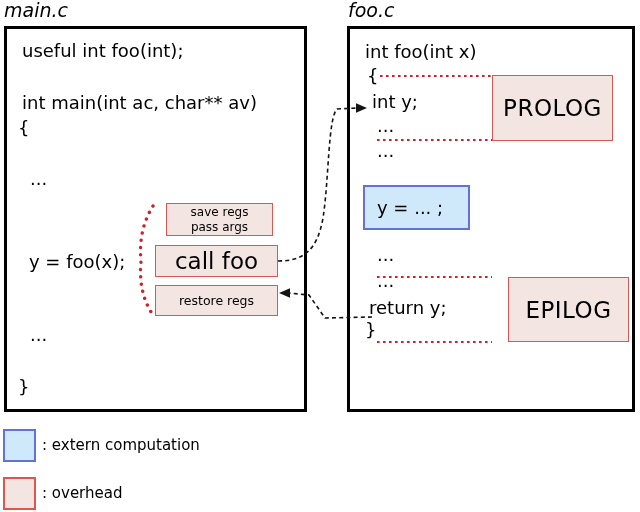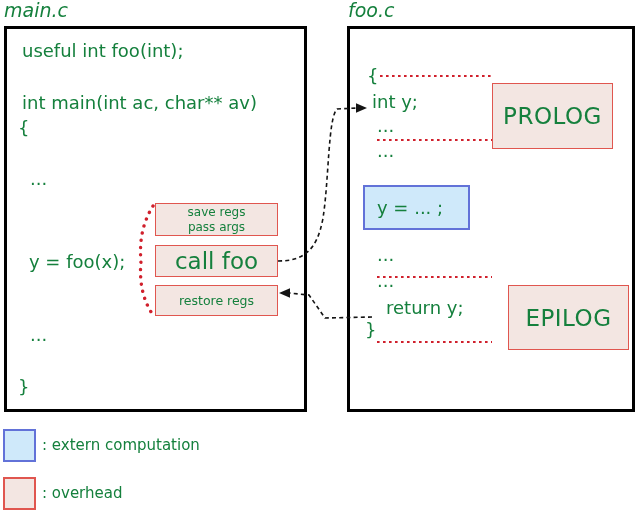--- a/index.html
+++ b/index.html
@@ -1,18 +1,18 @@
 <!DOCTYPE html>
 <html style="--overhead-fill: #f3e6e2; --overhead-border: #e0564f; --useful-fill: #cfe9fa; --useful-border: #6272d8; --dotted-red: #d0202c; --arrow-black: #141414; --panel-border: #000000;"><head>
 <meta charset="utf-8">
 <style>
   html,body{margin:0;padding:0;background:#ffffff;}
   #canvas{
     position:relative;width:640px;height:512px;background:#fff;
-    font-family:"DejaVu Sans",sans-serif;color:#15803d;overflow:hidden;
+    font-family:"DejaVu Sans",sans-serif;color:#000000;overflow:hidden;
   }
   .panel{
     position:absolute;box-sizing:border-box;background:#fff;
     border:3px solid var(--panel-border,#000);
   }
   .panel-title{
     position:absolute;font-style:italic;font-size:19px;line-height:1;
     white-space:pre;
   }
   .code{
@@ -21,21 +21,21 @@
   .obox{
     position:absolute;box-sizing:border-box;
     background:var(--overhead-fill,#f3e6e2);
     border:1.6px solid var(--overhead-border,#e0564f);
     display:flex;align-items:center;justify-content:center;
     text-align:center;
   }
   .obox .twoline{font-size:12px;line-height:15px;}
   .obox.big{font-size:23px;}
   .obox.med{font-size:12.5px;}
-  .obox.region{font-size:23px;letter-spacing:0.5px;margin-top:8px;}
+  .obox.region{font-size:23px;letter-spacing:0.5px;}
   .ubox{
     position:absolute;box-sizing:border-box;
     background:var(--useful-fill,#cfe9fa);
     border:2px solid var(--useful-border,#6272d8);
     display:flex;align-items:center;
     font-size:18px;padding-left:12px;
   }
   .swatch{
     position:absolute;box-sizing:border-box;width:33px;height:33px;
     border-style:solid;border-width:2px;
@@ -57,36 +57,37 @@
   <div class="panel" style="left:347px;top:26px;width:288px;height:386px"></div>
 
   <div class="code" style="left:22px;top:42px">useful int foo(int);</div>
   <div class="code" style="left:22px;top:94px">int main(int ac, char** av)</div>
   <div class="code" style="left:18px;top:119px">{</div>
   <div class="code" style="left:30px;top:170px">...</div>
   <div class="code" style="left:29px;top:253px">y = foo(x);</div>
   <div class="code" style="left:30px;top:326px">...</div>
   <div class="code" style="left:18px;top:378px">}</div>
 
-  <div class="obox" style="left:155px;top:203px;width:123px;height:33px">
+  <div class="obox" style="left:166px;top:203px;width:107px;height:33px">
     <div class="twoline">
       <div>save regs</div>
       <div>pass args</div>
     </div>
   </div>
   <div class="obox big" style="left:155px;top:245px;width:123px;height:32px">call foo</div>
   <div class="obox med" style="left:155px;top:285px;width:123px;height:31px">restore regs</div>
 
+  <div class="code" style="left:365px;top:43px">int foo(int x)</div>
   <div class="code" style="left:367px;top:67px">{</div>
   <div class="code" style="left:372px;top:93px">int y;</div>
   <div class="code" style="left:377px;top:117px">...</div>
   <div class="code" style="left:377px;top:142px">...</div>
   <div class="code" style="left:377px;top:246px">...</div>
   <div class="code" style="left:377px;top:272px">...</div>
-  <div class="code" style="left:386px;top:299px">return y;</div>
+  <div class="code" style="left:369px;top:299px">return y;</div>
   <div class="code" style="left:365px;top:321px">}</div>
 
   <div class="ubox" style="left:363px;top:185px;width:107px;height:45px">y = ... ;</div>
 
   <div class="obox region" style="left:492px;top:75px;width:121px;height:66px">PROLOG</div>
   <div class="obox region" style="left:508px;top:277px;width:121px;height:65px">EPILOG</div>
 
   <div class="swatch useful" style="left:3px;top:429px"></div>
   <div class="legend-label" style="left:42px;top:438px">: extern computation</div>
   <div class="swatch overhead" style="left:3px;top:477px"></div>

